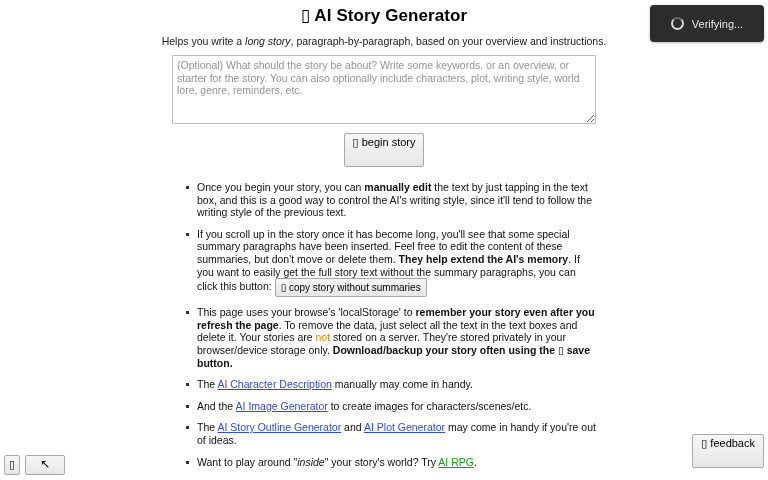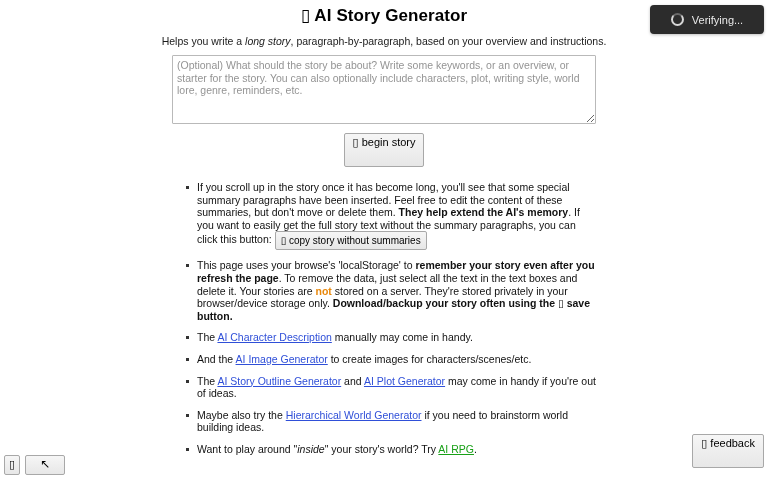--- a/index.html
+++ b/index.html
@@ -17,21 +17,21 @@
     color: #000000;
     position: relative;
   }
 
   
   .verify-widget {
     position: absolute;
     top: 5px;
     right: 4px;
     width: 114px;
-    height: 29px;
+    height: 37px;
     background: #2c2c2c;
     border-radius: 4px;
     display: flex;
     align-items: center;
     justify-content: center;
     gap: 8px;
     box-shadow: 0 1px 3px rgba(0,0,0,0.25);
   }
   .verify-spinner {
     width: 13px;
@@ -144,21 +144,21 @@
   }
   .info-list b { font-weight: bold; }
   .info-list i { font-style: italic; }
   a.link {
     color: #2f4fd8;
   }
   a.link-green {
     color: #18a017;
     text-decoration: underline;
   }
-  .warn { color: #e8870a; font-weight: bold; text-align: center; }
+  .warn { color: #e8870a; font-weight: normal; text-align: center; }
 
   
   .bottom-left {
     position: absolute;
     left: 4px;
     bottom: 5px;
     display: flex;
     align-items: center;
     gap: 5px;
   }
@@ -192,32 +192,32 @@
 
 <textarea class="story-textarea" placeholder="(Optional) What should the story be about? Write some keywords, or an overview, or starter for the story. You can also optionally include characters, plot, writing style, world lore, genre, reminders, etc." style=""></textarea>
 
 <div class="btn-center-wrap">
   <button class="btn"><span class="tofu">▯</span> <span>begin story</span></button>
 </div>
 
 <div class="main-col">
 <ul class="info-list">
 
+  <li><span>Once you begin your story, you can </span><b>manually edit</b><span> the text by just tapping in the text box, and this is a good way to control the AI's writing style, since it'll tend to follow the writing style of the previous text.</span></li>
 
   <li><span>If you scroll up in the story once it has become long, you'll see that some special summary paragraphs have been inserted. Feel free to edit the content of these summaries, but don't move or delete them. </span><b>They help extend the AI's memory</b><span>. If you want to easily get the full story text without the summary paragraphs, you can click this button:</span> <button class="btn btn-inline"><span class="tofu">▯</span> <span>copy story without summaries</span></button></li>
 
   <li><span>This page uses your browse's 'localStorage' to </span><b>remember your story even after you refresh the page</b><span>. To remove the data, just select all the text in the text boxes and delete it. Your stories are </span><span class="warn">not</span><span> stored on a server. They're stored privately in your browser/device storage only. </span><b>Download/backup your story often using the</b> <b class="tofu">▯</b> <b>save button.</b></li>
 
   <li><span>The </span><a href="#" class="link">AI Character Description</a><span> manually may come in handy.</span></li>
 
   <li><span>And the </span><a href="#" class="link">AI Image Generator</a><span> to create images for characters/scenes/etc.</span></li>
 
   <li><span>The </span><a href="#" class="link">AI Story Outline Generator</a><span> and </span><a href="#" class="link">AI Plot Generator</a><span> may come in handy if you're out of ideas.</span></li>
 
-  <li><span>Maybe also try the </span><a href="#" class="link">Hierarchical World Generator</a><span> if you need to brainstorm world building ideas.</span></li>
 
   <li><span>Want to play around "</span><i>inside</i><span>" your story's world? Try </span><a href="#" class="link-green">AI RPG</a><span>.</span></li>
 
 </ul>
 </div>
 
 <div class="bottom-left">
   <button class="btn btn-square"><span class="tofu">▯</span></button>
   <button class="btn btn-cursor"><span>↖</span></button>
 </div>

